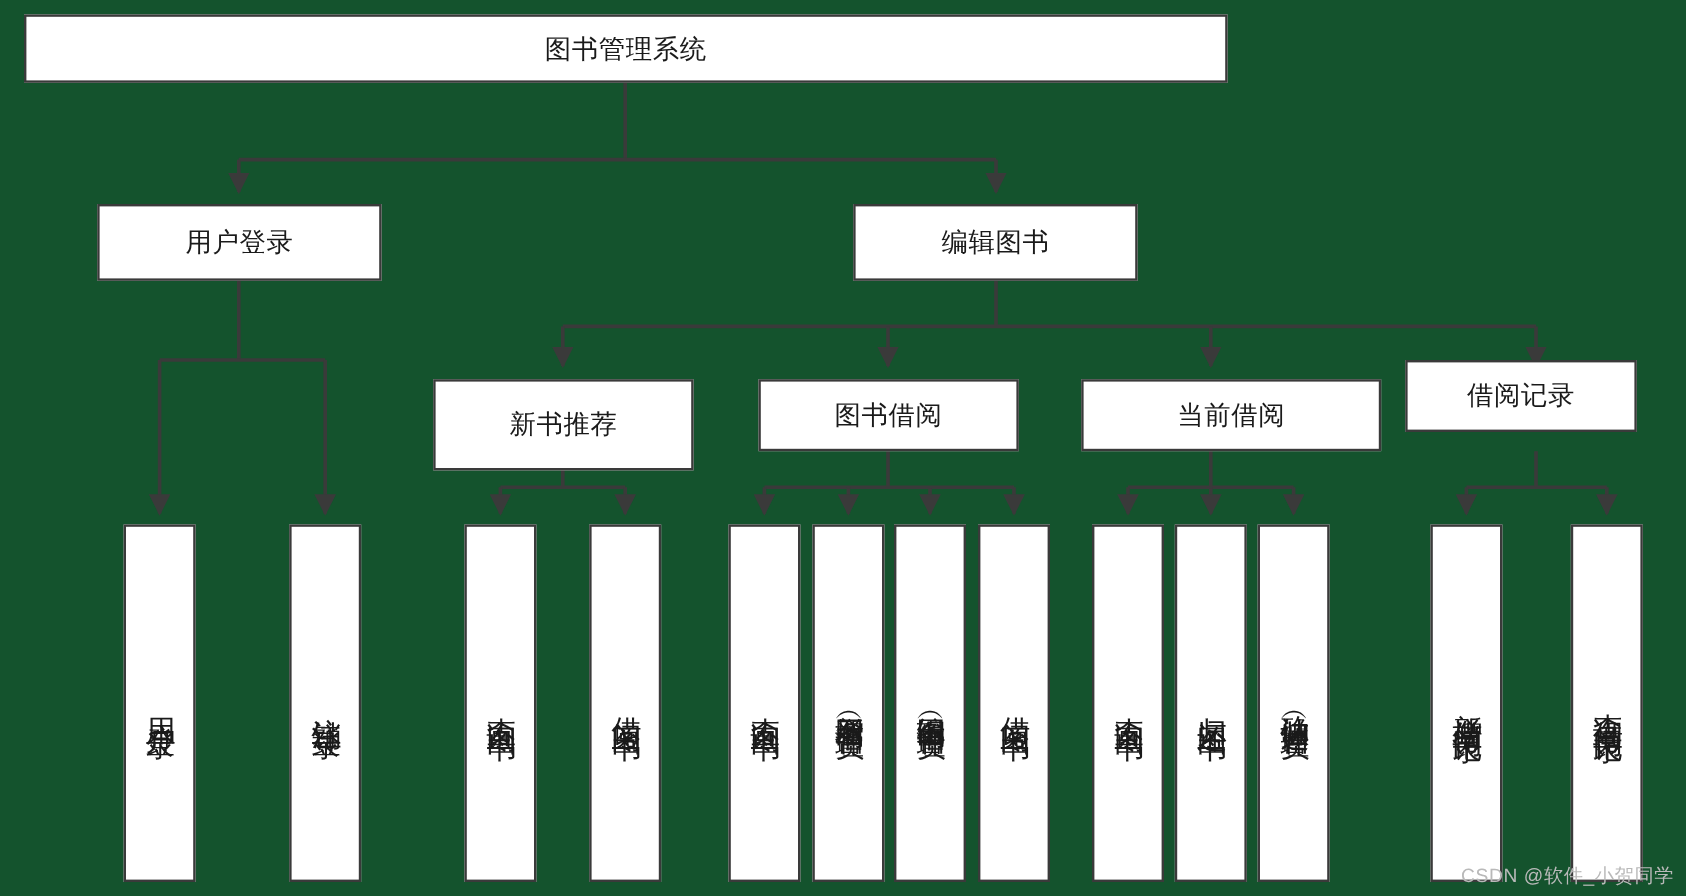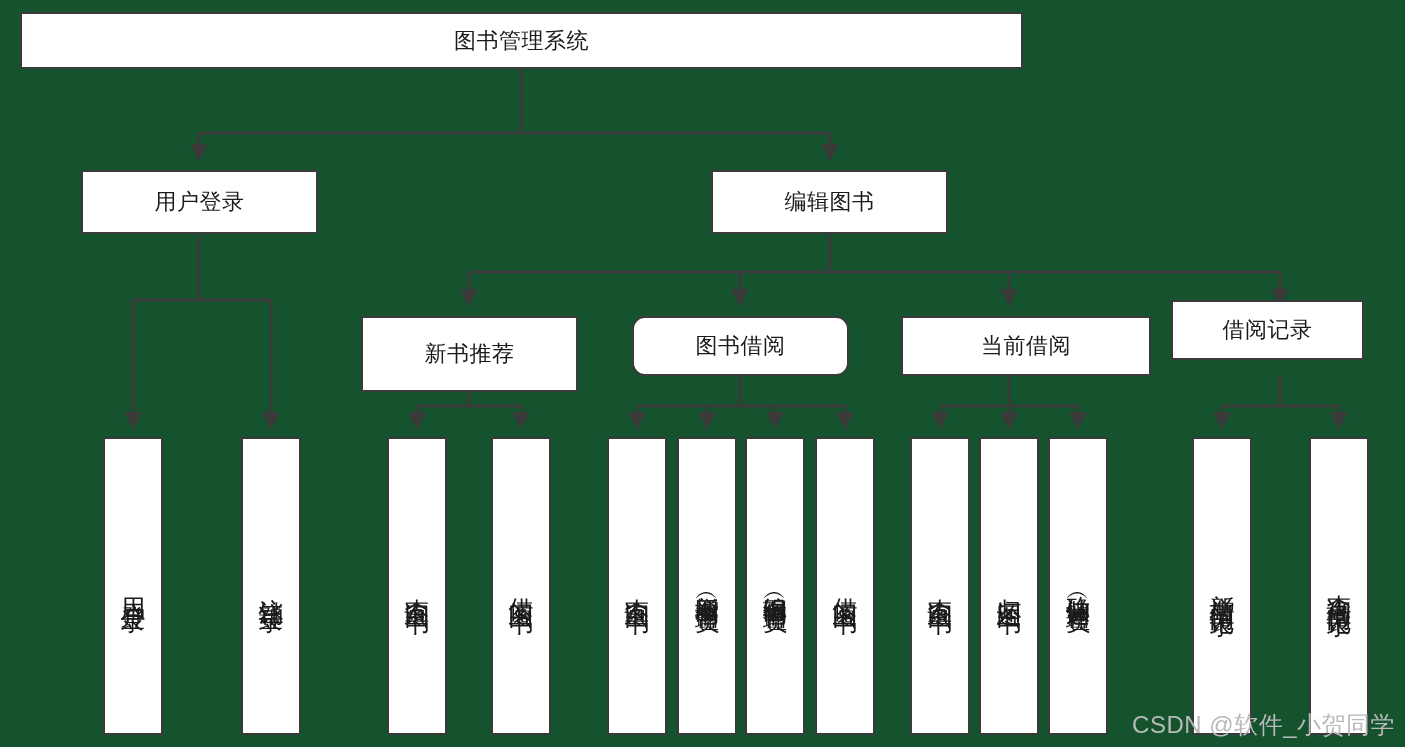--- a/index.html
+++ b/index.html
@@ -58,21 +58,21 @@
     letter-spacing: 4px;
   }
   .node.vert.tight .txt {
     font-size: 24px;
     letter-spacing: 2px;
   }
   #watermark {
     position: absolute;
     right: 10px;
     bottom: 6px;
-    font-size: 24px;
+    font-size: 16px;
     color: #b9b9b9;
     z-index: 9;
     white-space: nowrap;
     letter-spacing: 0.5px;
   }
 </style>
 </head>
 <body>
 
 <div id="canvas">
@@ -134,21 +134,21 @@
   <div class="node horiz" style="left:81px; top:170px; width:237px; height:64px;">
     <span class="txt">用户登录</span>
   </div>
   <div class="node horiz" style="left:711px; top:170px; width:237px; height:64px;">
     <span class="txt">编辑图书</span>
   </div>
 
   <div class="node horiz" style="left:361px; top:316px; width:217px; height:76px;">
     <span class="txt">新书推荐</span>
   </div>
-  <div class="node horiz" style="left:632px; top:316px; width:217px; height:60px;border-radius:13px;">
+  <div class="node horiz" style="left:632px; top:316px; width:217px; height:60px;">
     <span class="txt">图书借阅</span>
   </div>
   <div class="node horiz" style="left:901px; top:316px; width:250px; height:60px;">
     <span class="txt">当前借阅</span>
   </div>
   <div class="node horiz" style="left:1171px; top:300px; width:193px; height:60px;">
     <span class="txt">借阅记录</span>
   </div>
 
   <div class="node vert" style="left:103px; top:437px; width:60px; height:298px;">

